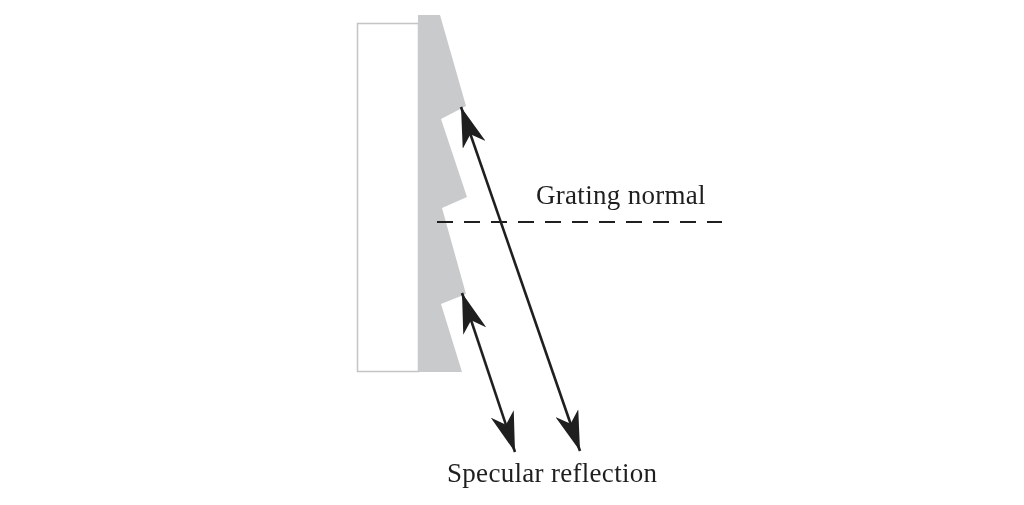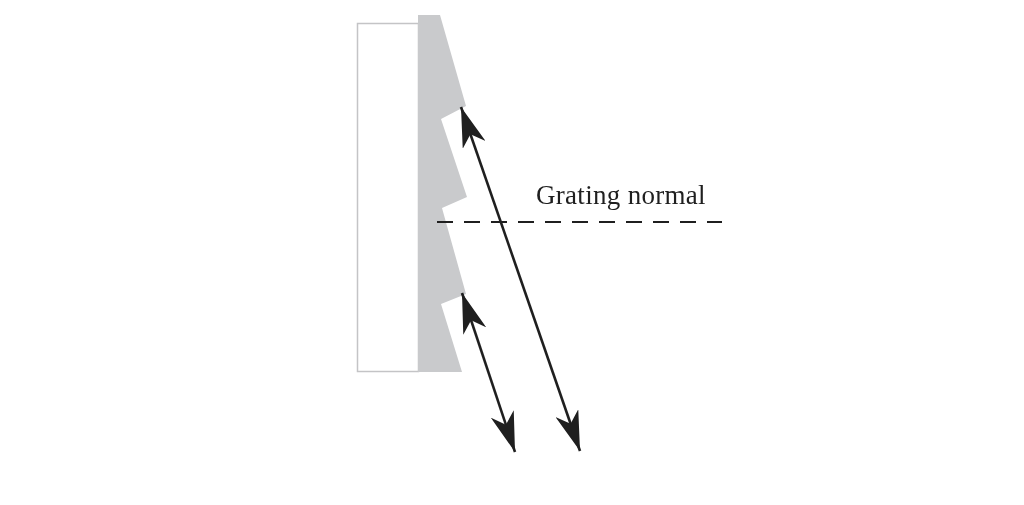--- a/index.html
+++ b/index.html
@@ -55,14 +55,15 @@
 
     <line x1="437" y1="222" x2="722" y2="222" stroke-width="2.2" stroke-dasharray="16 11" stroke="#1f1f1f"></line>
 
     <line x1="580" y1="451" x2="461" y2="107" stroke-width="2.6" marker-start="url(#arrowhead)" marker-end="url(#arrowhead)" stroke="#1f1f1f"></line>
 
     <line x1="515" y1="452" x2="462" y2="293" stroke-width="2.6" marker-start="url(#arrowhead)" marker-end="url(#arrowhead)" stroke="#1f1f1f"></line>
   </svg>
 
   <div class="label" id="grating-normal-label">Grating normal</div>
 
+  <div class="label" id="specular-reflection-label">Specular reflection</div>
 
 </div>
 
 </body></html>

